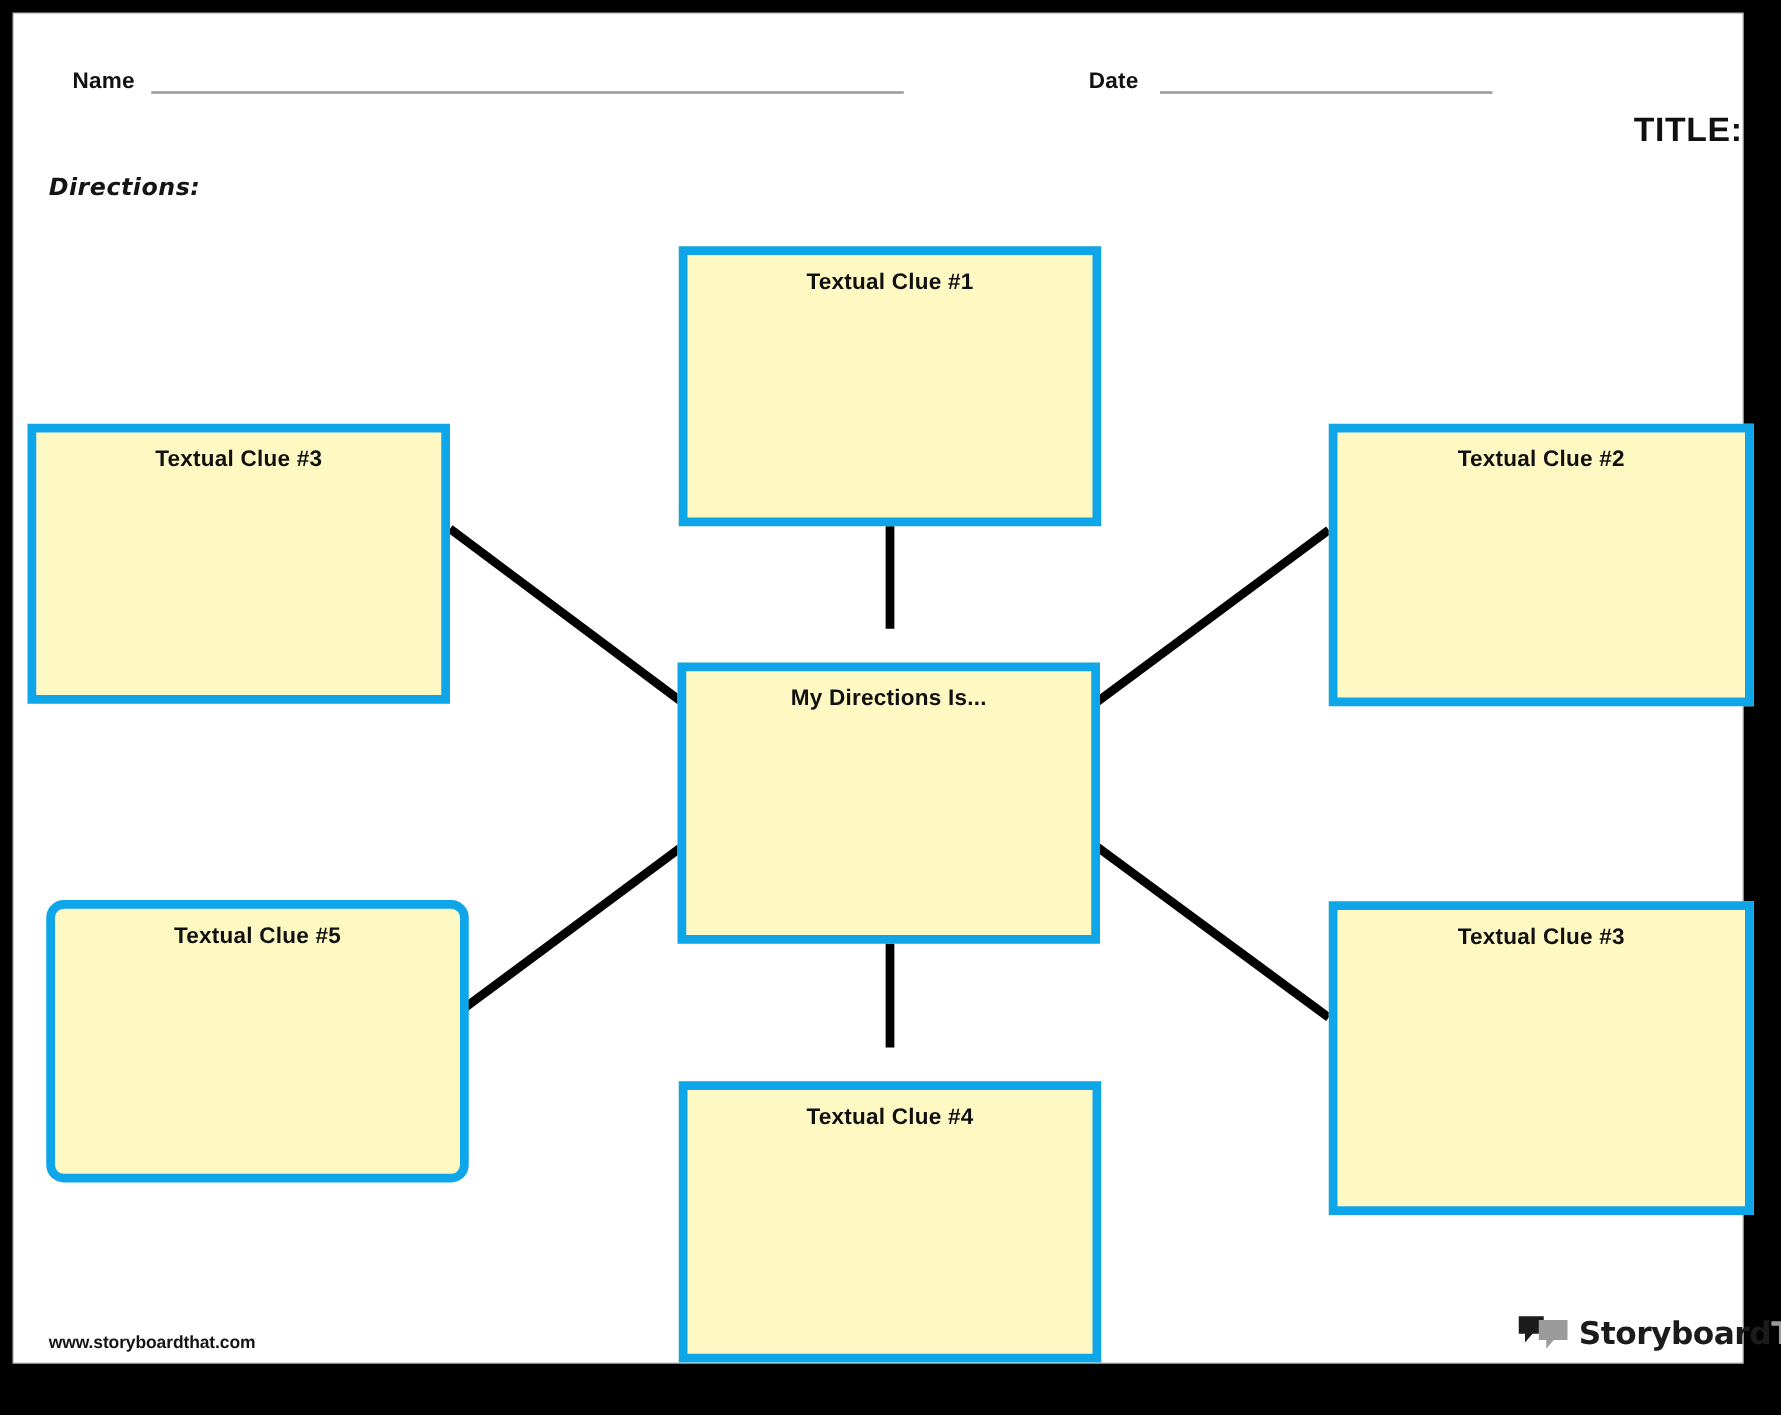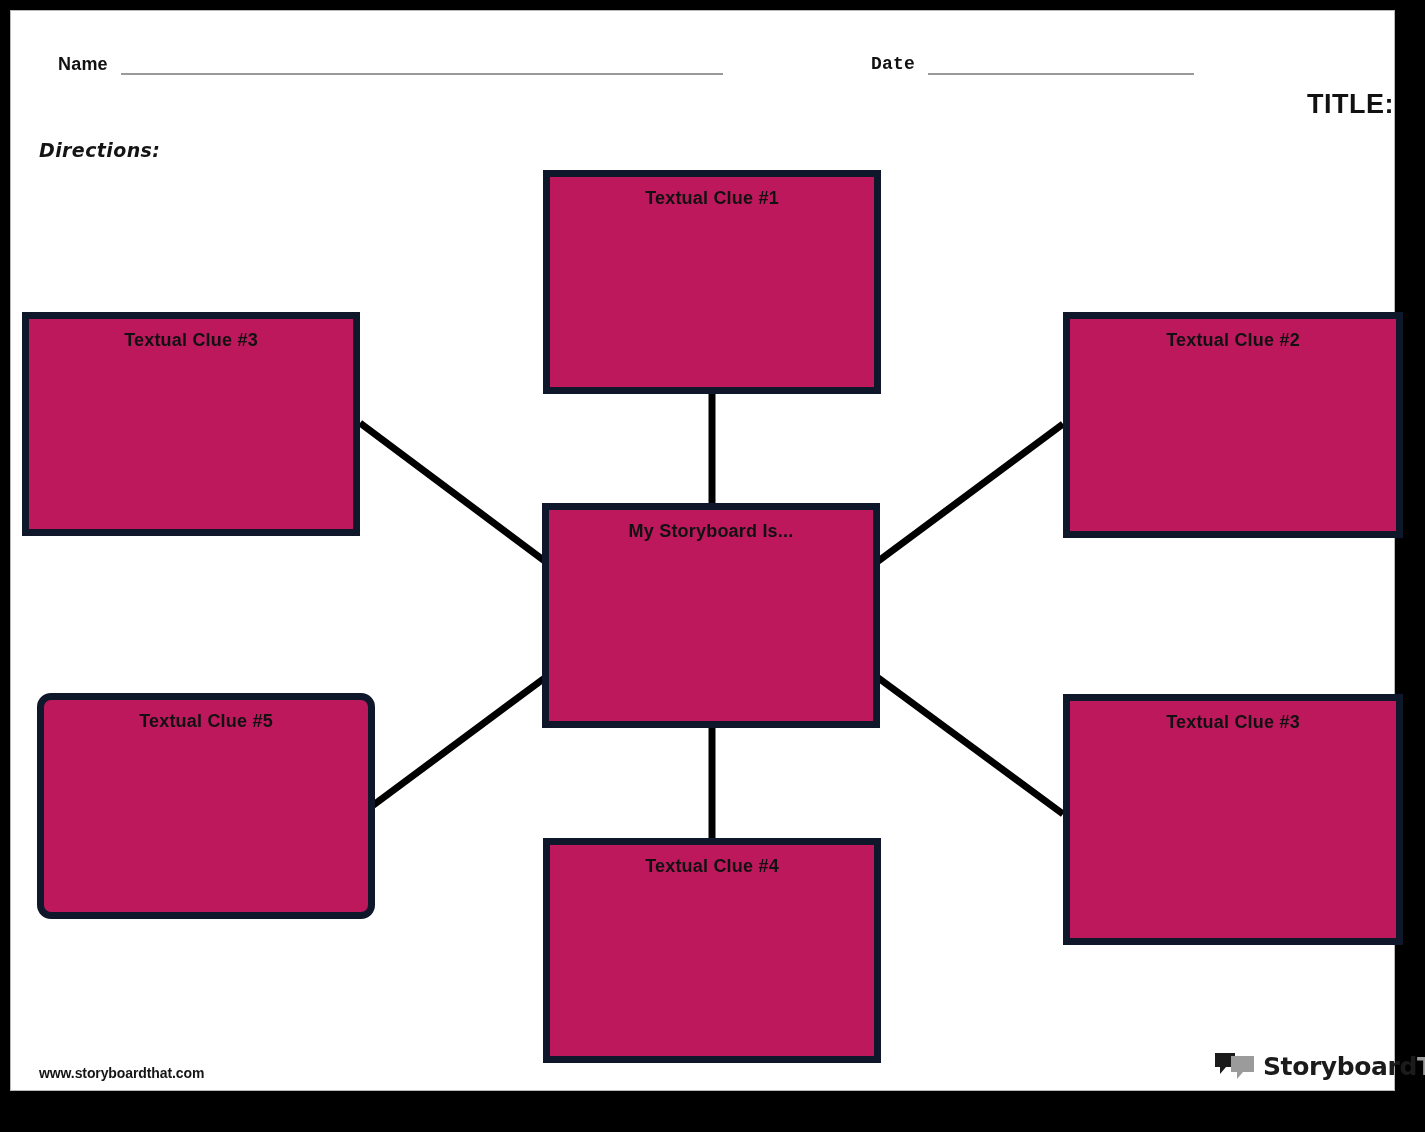--- a/index.html
+++ b/index.html
@@ -35,21 +35,21 @@
     font-family: "Liberation Sans", sans-serif;
     font-stretch: condensed;
   }
   .field-rule {
     position: absolute;
     height: 0;
     border-bottom: 2px solid #9a9a9a;
   }
   #name-label { left: 47px;  top: 43px; }
   #name-rule  { left: 110px; top: 62px; width: 602px; }
-  #date-label { left: 860px; top: 43px; font-family: Liberation Mono, monospace; }
+  #date-label { left: 860px; top: 43px; }
   #date-rule  { left: 917px; top: 62px; width: 266px; }
 
   #title {
     position: absolute;
     left: 0;
     top: 78px;
     width: 100%;
     text-align: right;
     font-size: 27px;
     font-weight: bold;
@@ -82,23 +82,24 @@
     position: absolute;
     left: 0;
     top: 0;
     width: 1383px;
     height: 1079px;
     pointer-events: none;
   }
   .node {
     position: absolute;
     box-sizing: border-box;
-    background: #be185d;
-    border: 7px solid #0f172a;
+    background: #fef9c3;
+    border: 7px solid #0ea5e9;
     z-index: 2;
+    margin-top: 27px;
   }
   .node-label {
     display: block;
     text-align: center;
     margin-top: 11px;
     font-size: 18px;
     font-weight: bold;
     color: #111111;
     letter-spacing: .2px;
     font-family: "Liberation Sans", sans-serif;
@@ -200,21 +201,21 @@
 
       <div class="node" id="node-clue5">
         <span class="node-label">Textual Clue #5</span>
       </div>
 
       <div class="node" id="node-clue6">
         <span class="node-label">Textual Clue #3</span>
       </div>
 
       <div class="node" id="node-center">
-        <span class="node-label">My Storyboard Is...</span>
+        <span class="node-label">My Directions Is...</span>
       </div>
 
     </div>
 
     <div id="site-url">www.storyboardthat.com</div>
 
     <div id="logo">
       <span id="logo-mark">
         <svg width="42" height="30" viewBox="0 0 42 30">
           <path d="M1 2 h20 v14 h-9 l-6 7 v-7 h-5 z" fill="#1b1b1b"></path>

